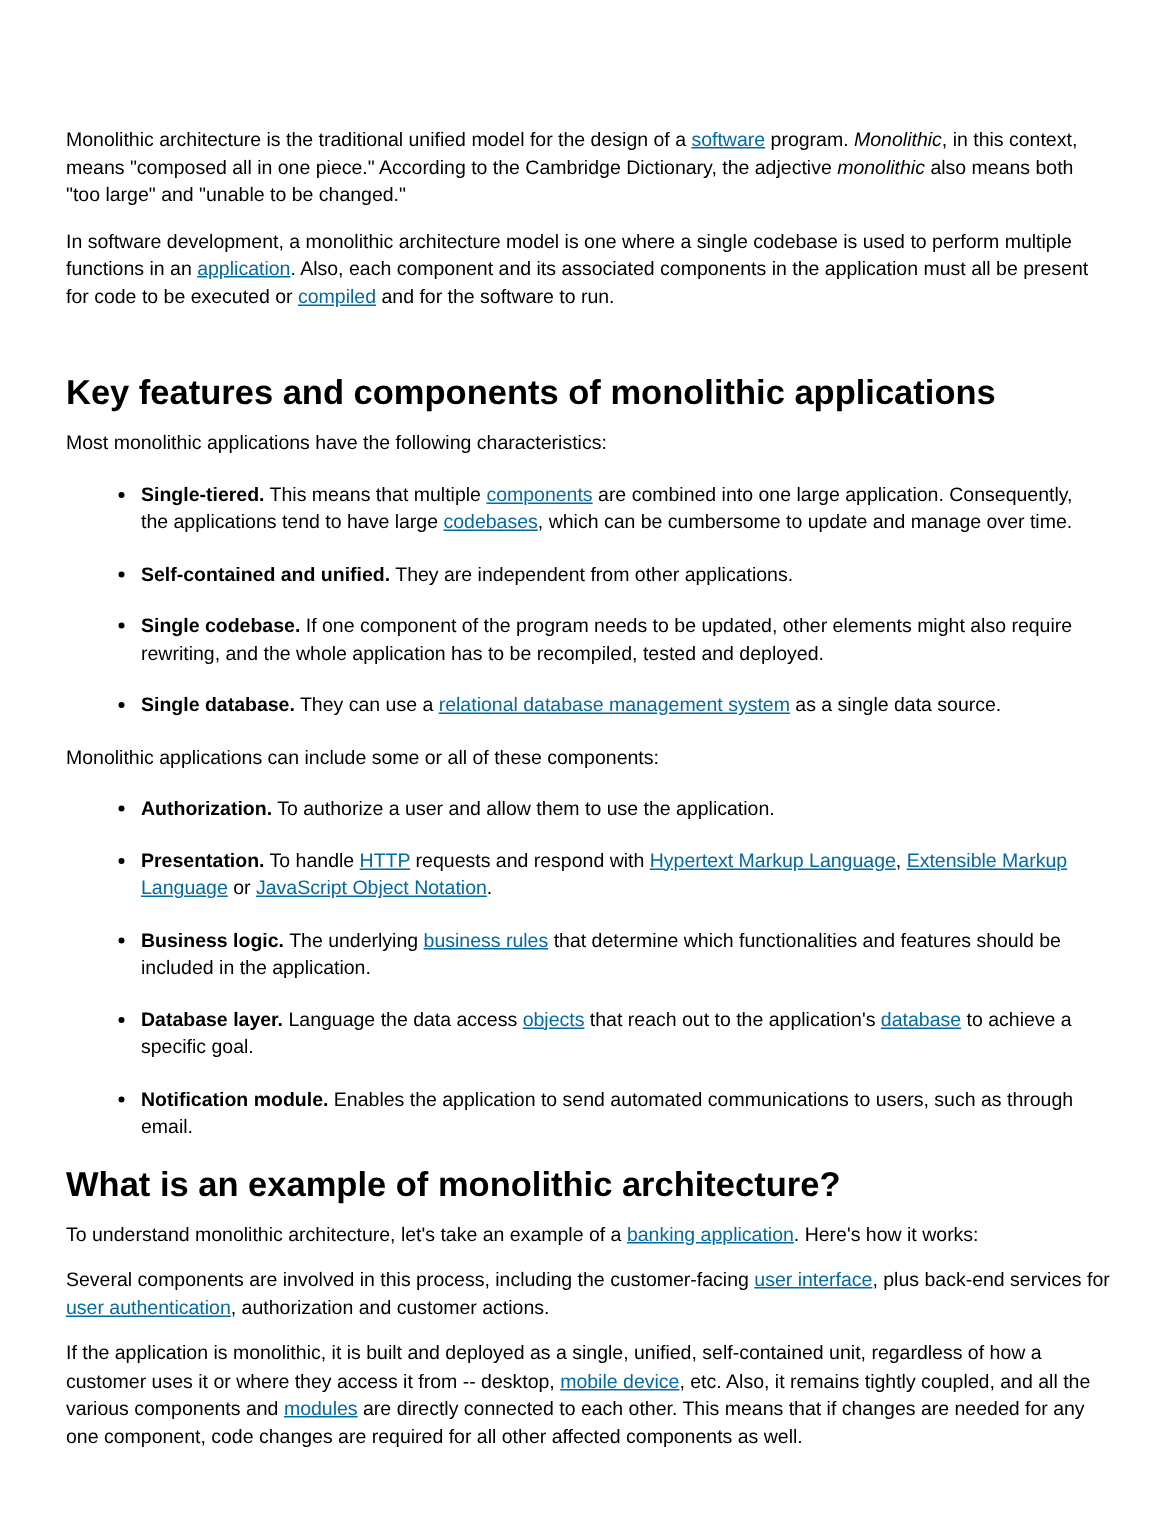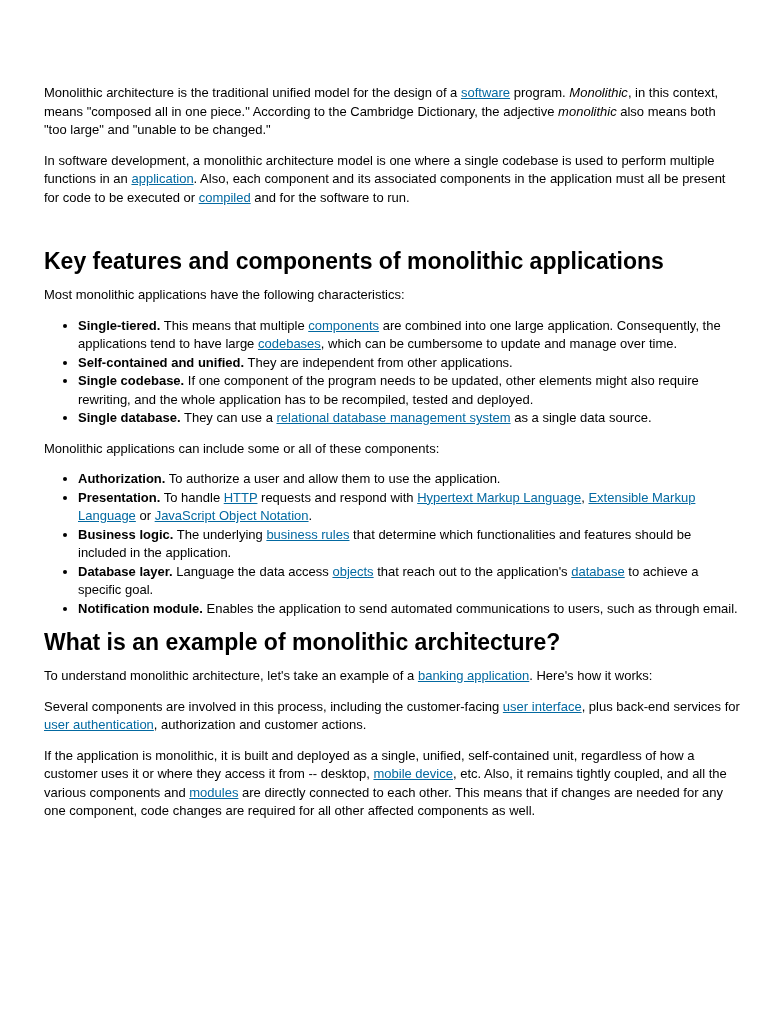--- a/index.html
+++ b/index.html
@@ -10,21 +10,21 @@
     font-size: 13px;
     line-height: 18.5px;
   }
   .page { position: absolute; left: 44px; top: 84px; width: 696px; }
   p { margin: 0 0 12px 0; }
   h2 {
     font-size: 23px; font-weight: bold; line-height: 24px;
     margin: 0 0 13px 0; letter-spacing: 0;
   }
   ul { margin: 0 0 12px 0; padding-left: 34px; }
-  li { margin: 0; padding: 0; }
+  li { margin: 16px; padding: 0; }
   a { color: #0369a1; text-decoration: underline; }
   b { font-weight: bold; }
   i { }
   .gap-before-h2-1 { height: 30px; }
 </style>
 </head>
 <body>
 
 <div class="page">
 

